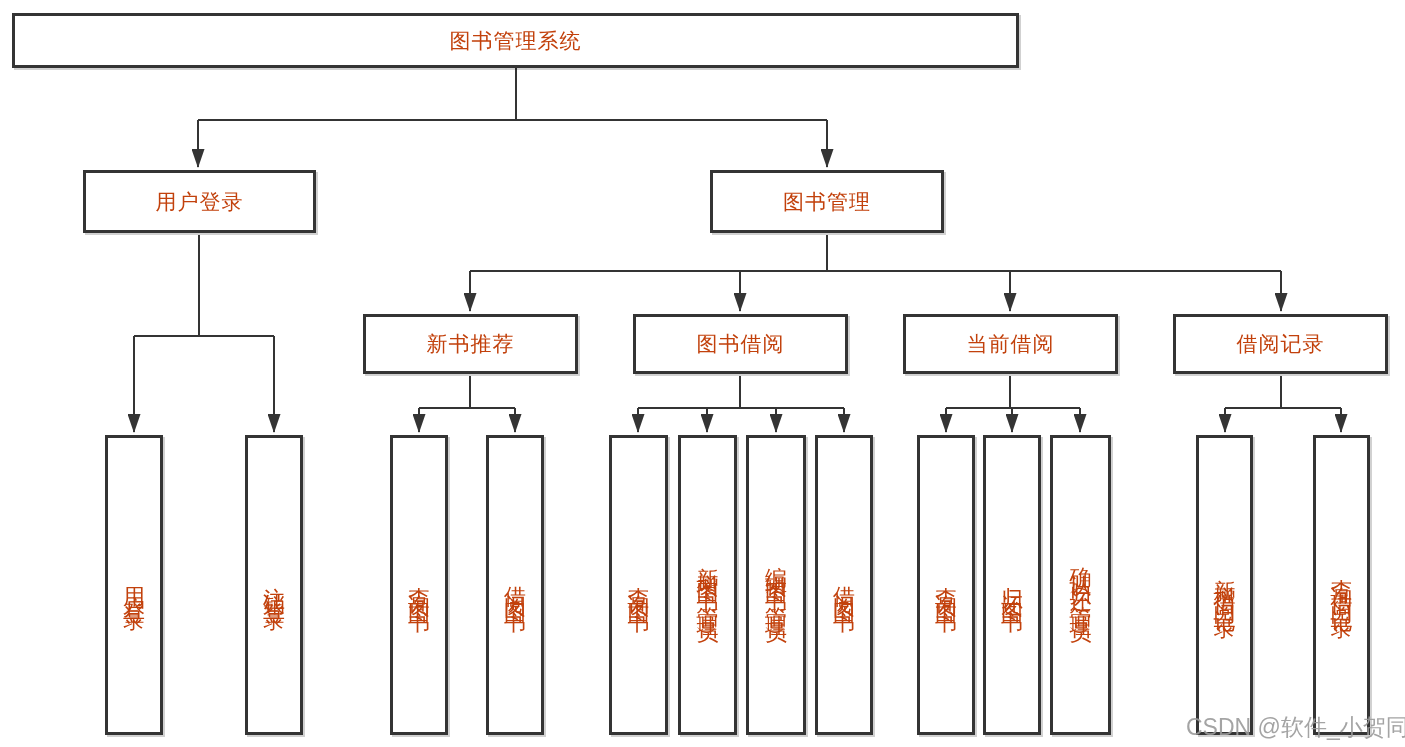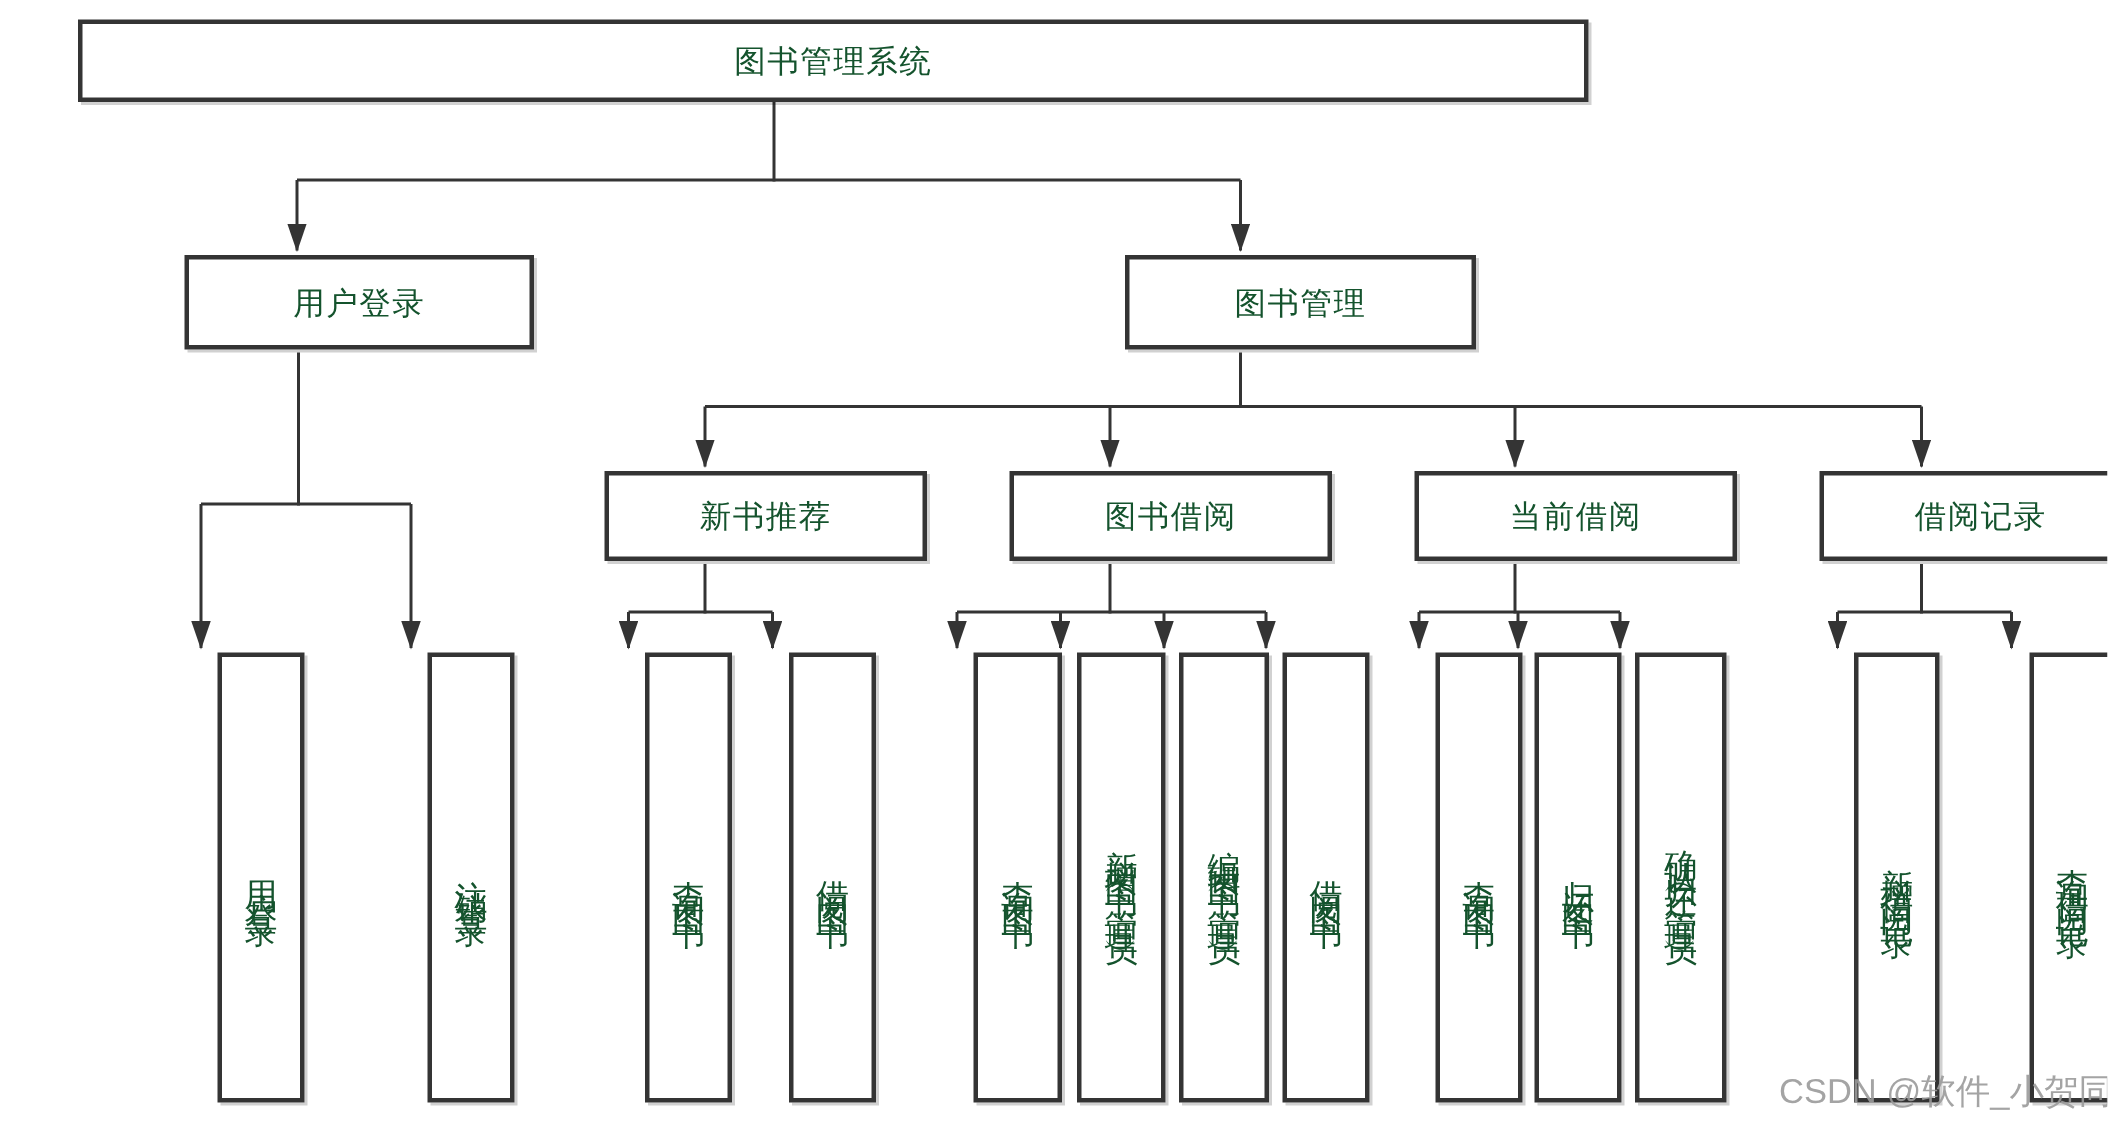--- a/index.html
+++ b/index.html
@@ -5,21 +5,21 @@
   html,body{margin:0;padding:0;background:#ffffff;}
   .stage{
     position:relative;width:1405px;height:747px;background:#ffffff;
     font-family:"Liberation Sans","DejaVu Sans",sans-serif;overflow:hidden;
   }
   svg.wires{position:absolute;left:0;top:0;width:1405px;height:747px;}
   .box{
     position:absolute;background:#ffffff;border:3px solid #343434;
     box-shadow:2px 2px 0 rgba(0,0,0,0.18);
     display:flex;align-items:center;justify-content:center;
-    color:#14532d;box-sizing:border-box;margin-left:40px;
+    color:#c2410c;box-sizing:border-box;
   }
   .h{font-size:21px;letter-spacing:1px;white-space:nowrap;}
   .v{
     writing-mode:vertical-rl;text-orientation:mixed;
     font-size:22px;letter-spacing:8px;line-height:1;
   }
   .watermark{
     position:absolute;left:1186px;top:712px;
     font-size:23px;color:#9b9b9b;opacity:0.9;white-space:nowrap;z-index:5;
   }

